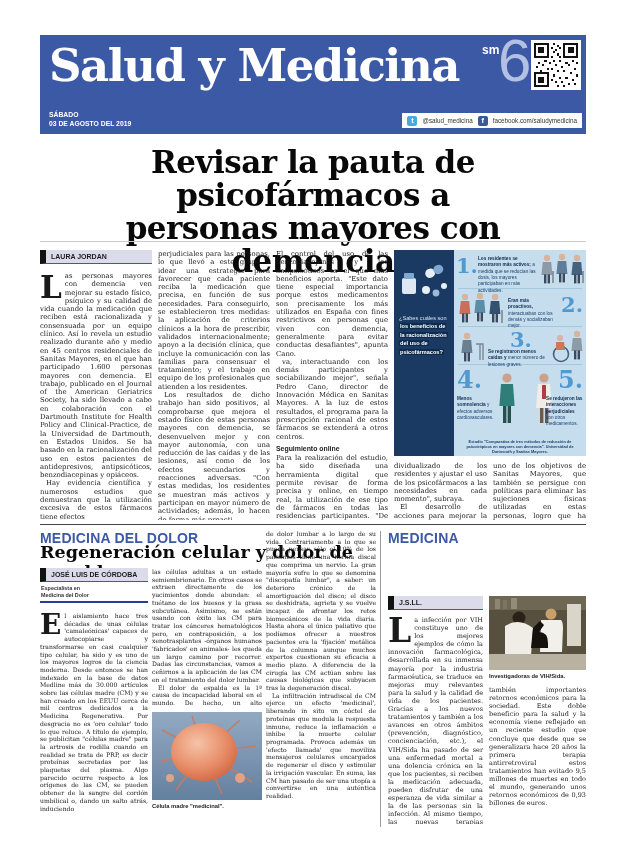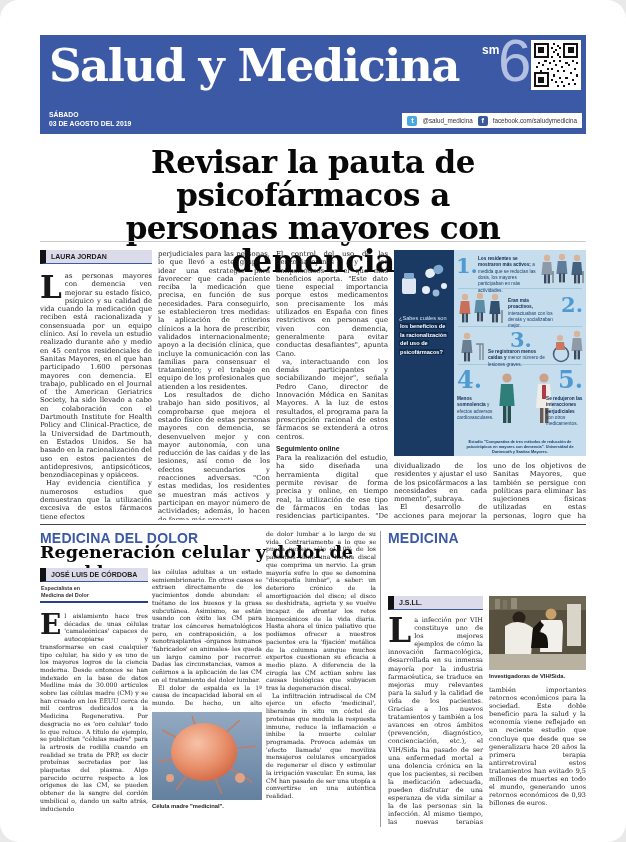--- a/index.html
+++ b/index.html
@@ -1,17 +1,17 @@
 <!DOCTYPE html>
 <html lang="es"><head>
 <meta charset="utf-8">
 <style>
   html,body{margin:0;padding:0;background:#e9e9e9;}
   .page{position:relative;width:626px;height:842px;background:#fff;margin:0 auto;
-        font-family:"Liberation Sans","DejaVu Sans",sans-serif;overflow:hidden;border-radius:19px;}
+        font-family:"Liberation Sans","DejaVu Sans",sans-serif;overflow:hidden;}
   .abs{position:absolute;}
 
   
   .masthead{left:40px;top:35px;width:546px;height:99px;background:#3c59a6;}
   .mast-title{position:absolute;left:9px;top:8px;color:#fff;
       font-family:"DejaVu Serif","Liberation Serif",serif;font-weight:bold;
       font-size:45px;letter-spacing:-1.5px;line-height:1;}
   .mast-sm{position:absolute;left:442px;top:8px;color:#fff;font-size:12px;font-weight:bold;}
   .mast-issue{position:absolute;left:458px;top:-4px;color:#b3c0e2;font-size:60px;line-height:1;
       font-family:"Liberation Sans",sans-serif;}

